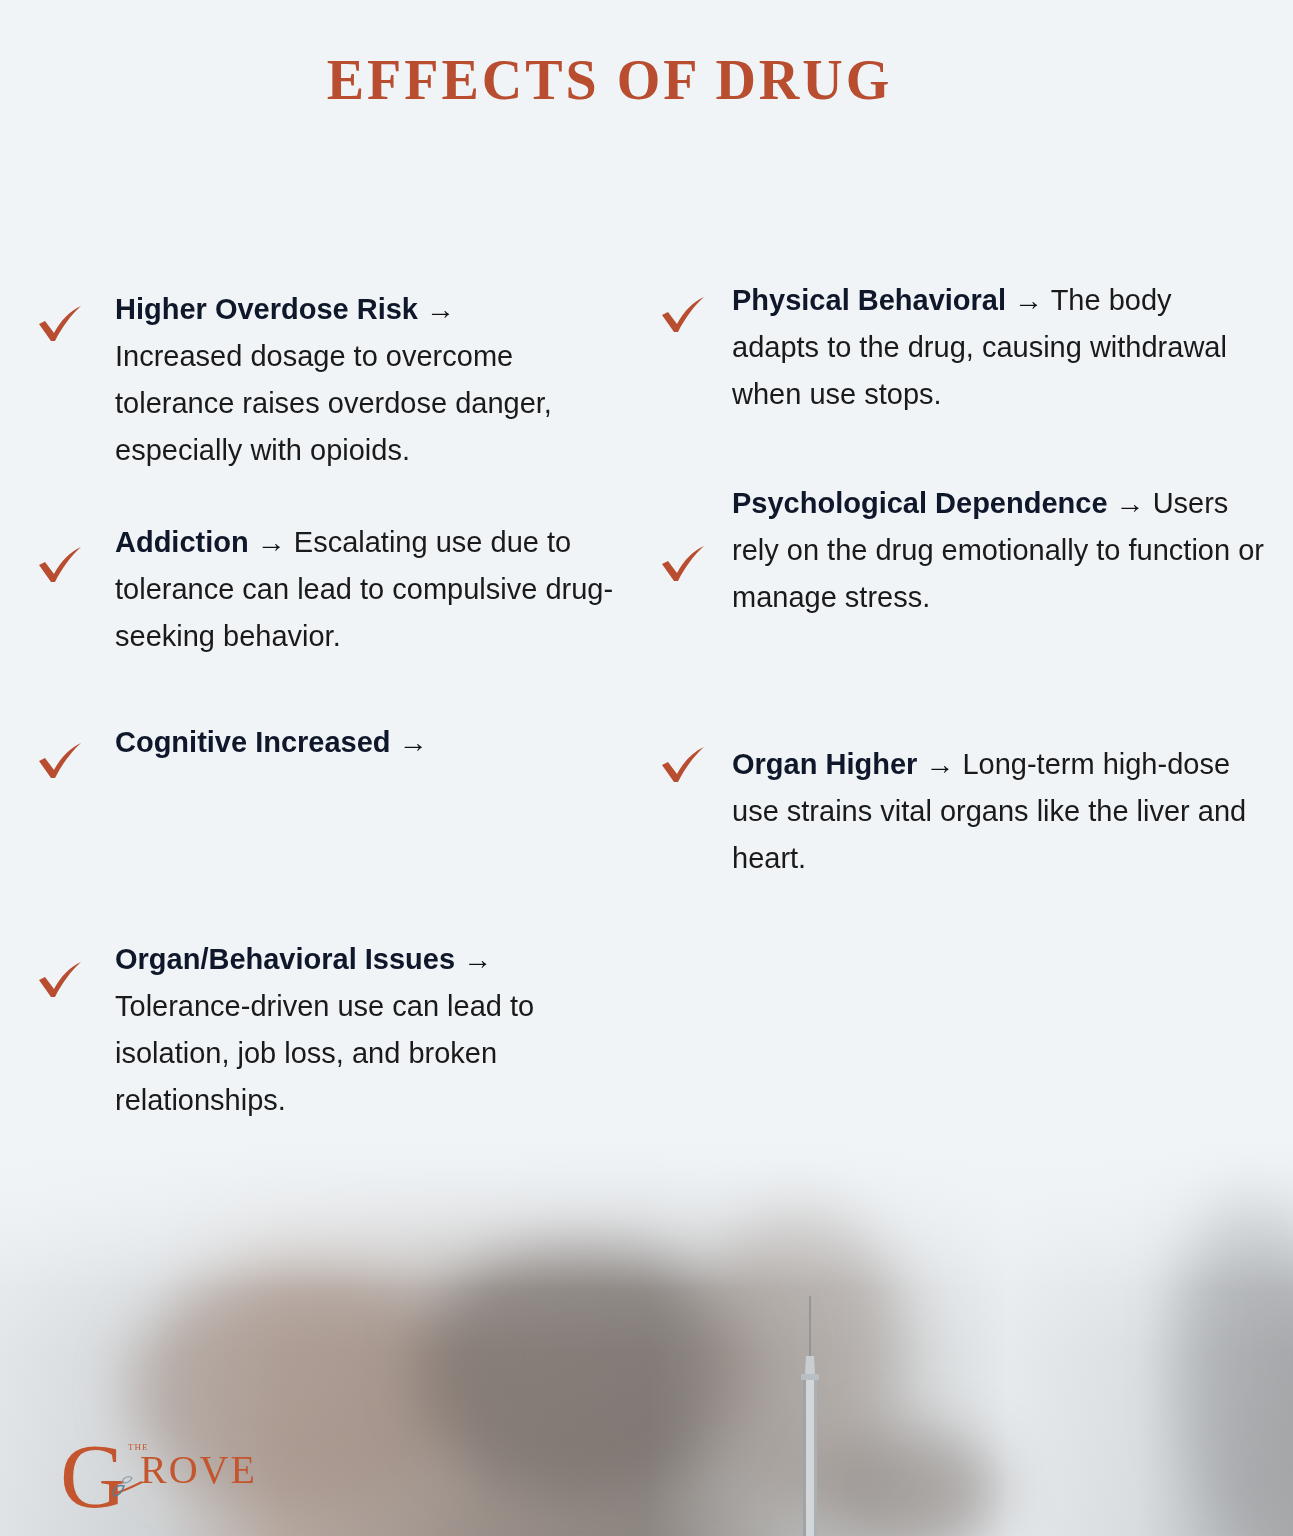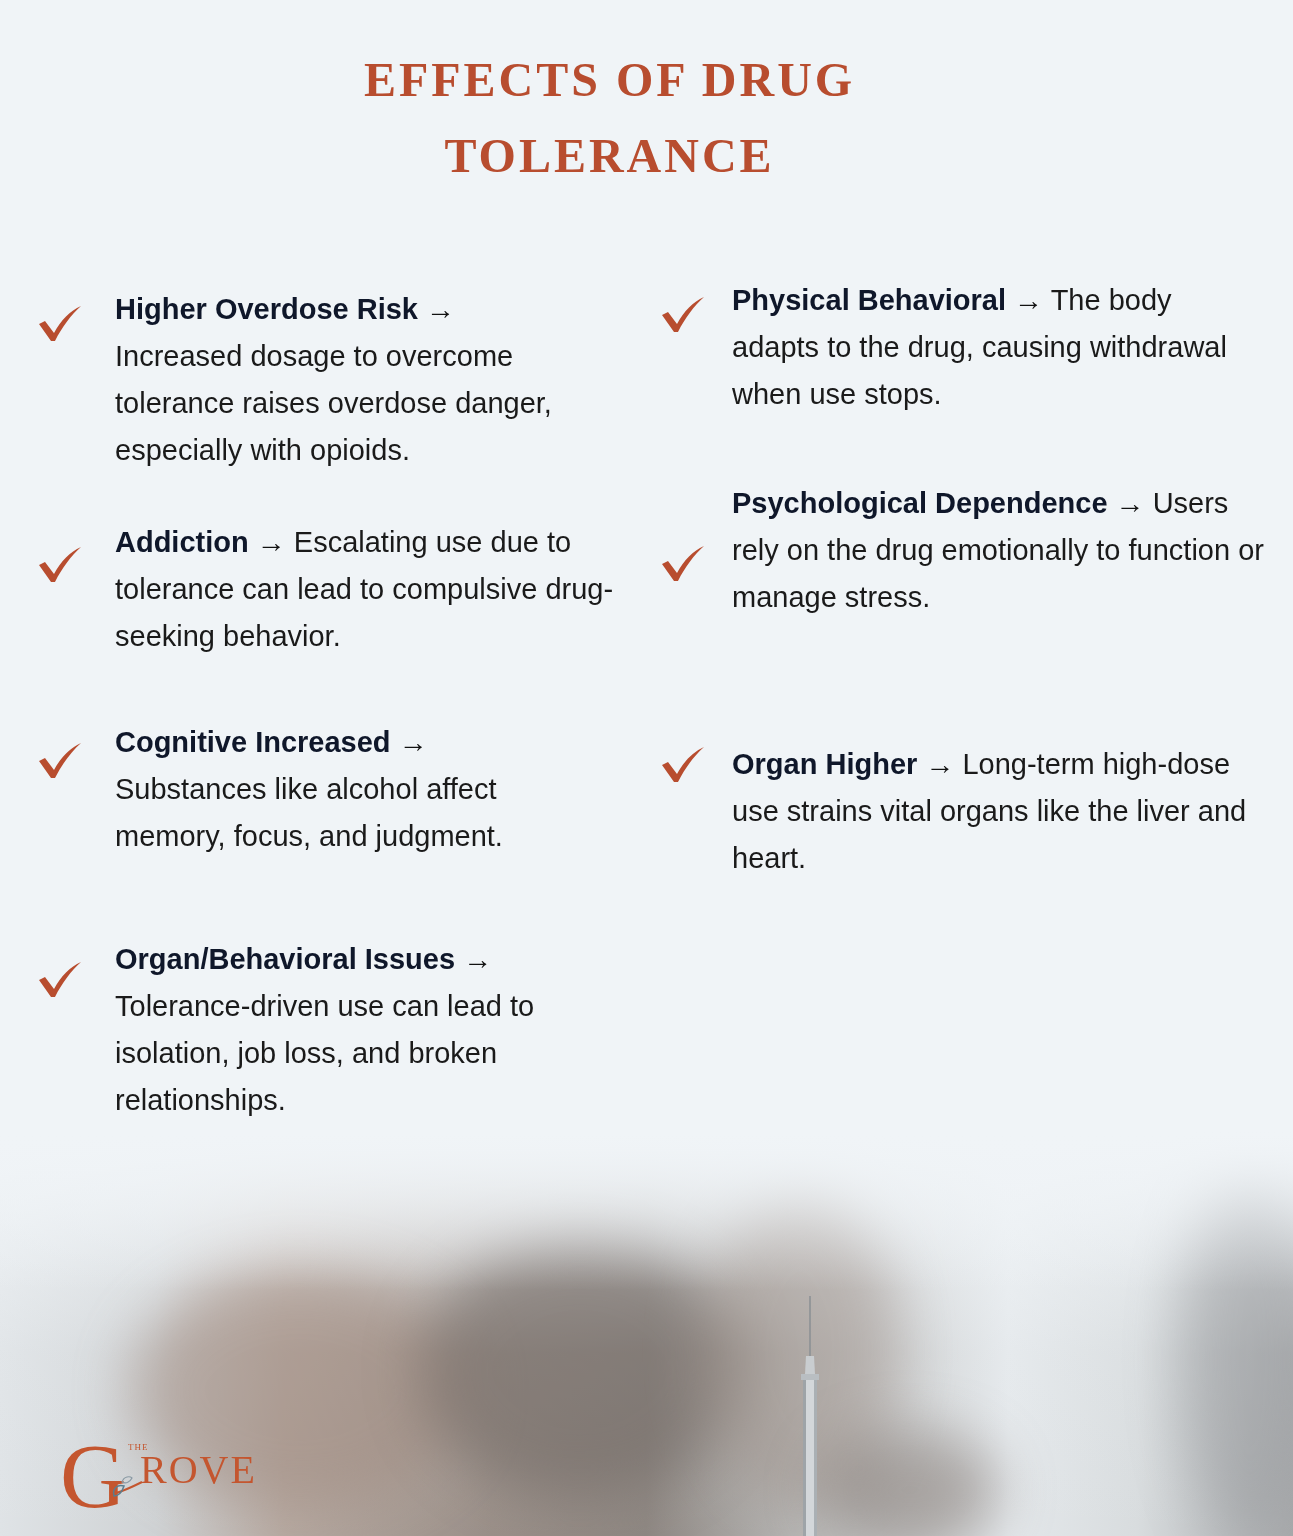--- a/index.html
+++ b/index.html
@@ -16,21 +16,21 @@
       color: #141414;
     }
     .page-title {
       position: absolute;
       left: 0;
       top: 42px;
       width: 1219px;
       text-align: center;
       font-family: "Liberation Serif", "DejaVu Serif", serif;
       font-weight: bold;
-      font-size: 48px;
+      font-size: 56px;
       line-height: 76px;
       letter-spacing: 3px;
       color: #b84d2f;
       margin: 0;
     }
     .page-title span { display: block; }
 
     .item {
       position: absolute;
       font-size: 29px;
@@ -152,42 +152,41 @@
       top: 36px;
       width: 40px;
       height: 28px;
     }
   </style>
 </head>
 <body>
 
 <h1 class="page-title">
   <span>EFFECTS OF DRUG</span>
-  <span>TOLERANCE</span>
 </h1>
 
 <div class="item" id="item-0">
   <svg class="check" viewBox="0 0 46 40">
     <path d="M2 20 L8 17 L17 29 C24 16 33 7 44 2 C34 11 25 23 18 37 L14 37 Z" fill="#b84d2f"></path>
   </svg>
   <div class="text"><span class="lead">Higher Overdose Risk</span> <span class="arrow">→</span><br><span>Increased dosage to overcome tolerance raises overdose danger, especially with opioids.</span></div>
 </div>
 
 <div class="item" id="item-1">
   <svg class="check" viewBox="0 0 46 40">
     <path d="M2 20 L8 17 L17 29 C24 16 33 7 44 2 C34 11 25 23 18 37 L14 37 Z" fill="#b84d2f"></path>
   </svg>
   <div class="text"><span class="lead">Addiction</span> <span class="arrow">→</span> <span>Escalating use due to tolerance can lead to compulsive drug-seeking behavior.</span></div>
 </div>
 
 <div class="item" id="item-2">
   <svg class="check" viewBox="0 0 46 40">
     <path d="M2 20 L8 17 L17 29 C24 16 33 7 44 2 C34 11 25 23 18 37 L14 37 Z" fill="#b84d2f"></path>
   </svg>
-  <div class="text"><span class="lead">Cognitive Increased</span> <span class="arrow">→</span><br><span>Substances like alcohol affect memory, focus, and judgment.</span></div>
+  <div class="text"><span class="lead">Cognitive Increased</span> <span class="arrow">→</span><br></div>
 </div>
 
 <div class="item" id="item-3">
   <svg class="check" viewBox="0 0 46 40">
     <path d="M2 20 L8 17 L17 29 C24 16 33 7 44 2 C34 11 25 23 18 37 L14 37 Z" fill="#b84d2f"></path>
   </svg>
   <div class="text"><span class="lead">Organ/Behavioral Issues</span> <span class="arrow">→</span><br><span>Tolerance-driven use can lead to isolation, job loss, and broken relationships.</span></div>
 </div>
 
 <div class="item" id="item-4">

